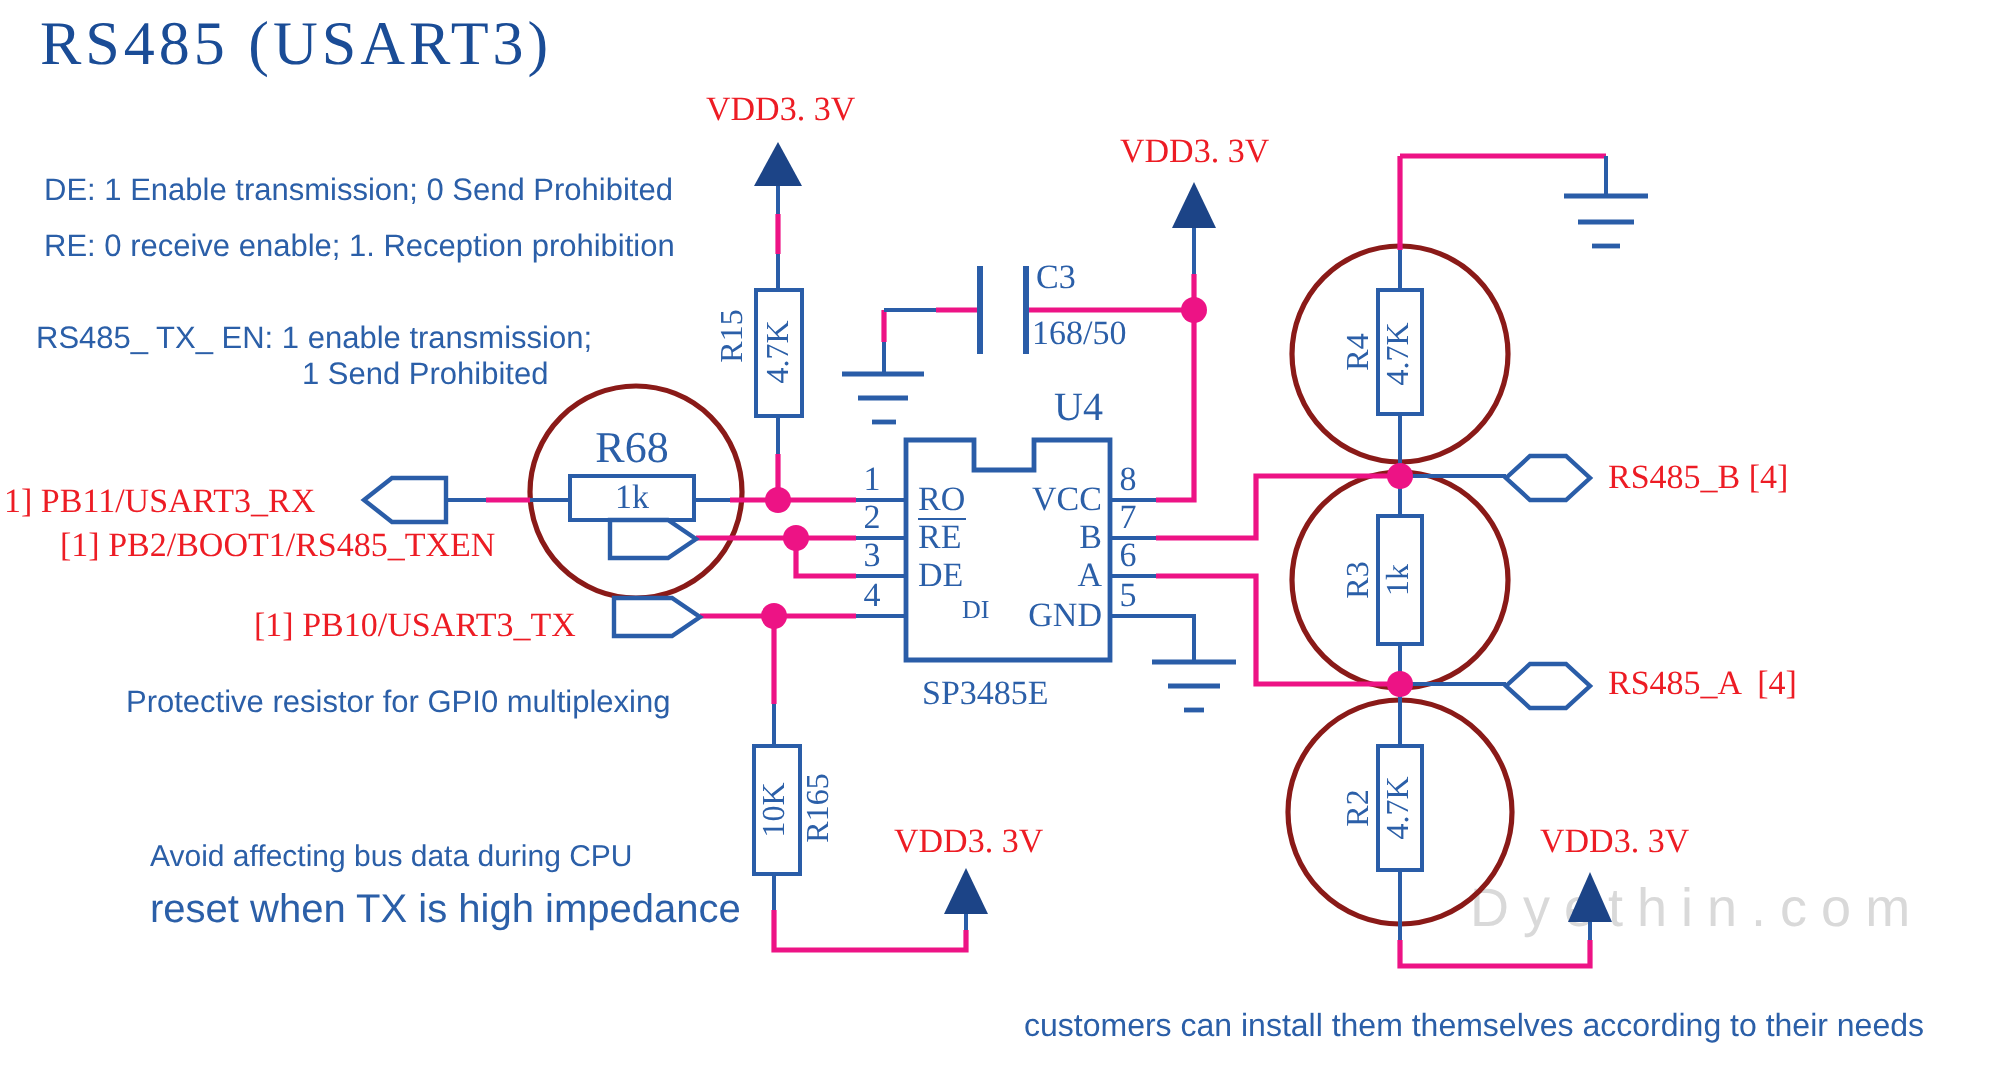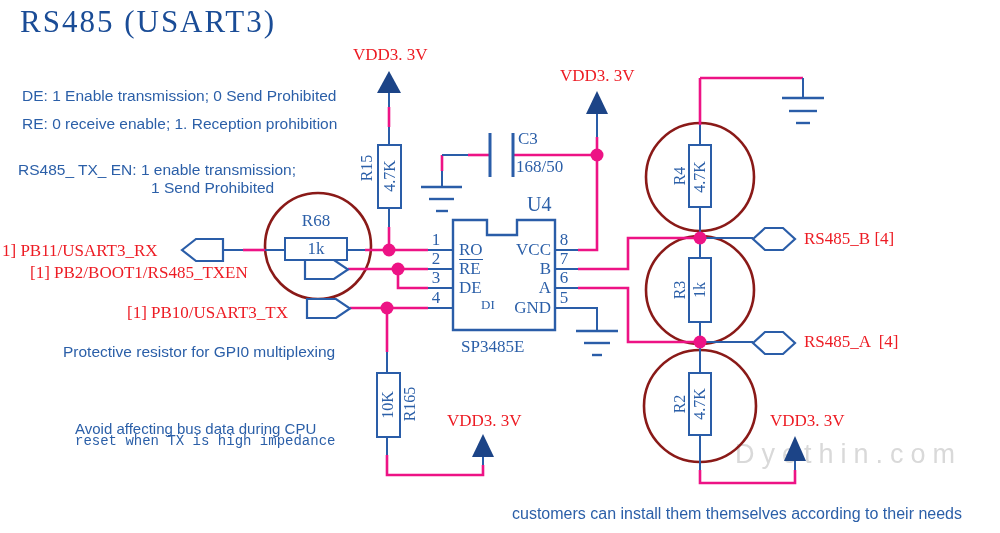--- a/index.html
+++ b/index.html
@@ -147,38 +147,38 @@
   </svg>
 
   <div class="t serif" style="left:20px;top:4px;font-size:31px;letter-spacing:2px;color:#1a4c96;">RS485 (USART3)</div>
 
   <div class="t sans blue" style="left:22px;top:87px;font-size:15.5px;">DE: 1 Enable transmission; 0 Send Prohibited</div>
   <div class="t sans blue" style="left:22px;top:115px;font-size:15.5px;">RE: 0 receive enable; 1. Reception prohibition</div>
   <div class="t sans blue" style="left:18px;top:161px;font-size:15.5px;">RS485_ TX_ EN: 1 enable transmission;</div>
   <div class="t sans blue" style="left:151px;top:179px;font-size:15.5px;">1 Send Prohibited</div>
   <div class="t sans blue" style="left:63px;top:343px;font-size:15.5px;">Protective resistor for GPI0 multiplexing</div>
   <div class="t sans blue" style="left:75px;top:420px;font-size:15px;">Avoid affecting bus data during CPU</div>
-  <div class="t sans blue" style="left:75px;top:433px;font-size:14px;font-family:Liberation Mono, monospace;">reset when TX is high impedance</div>
+  <div class="t sans blue" style="left:75px;top:444px;font-size:20px;">reset when TX is high impedance</div>
   <div class="t sans blue" style="left:512px;top:505px;font-size:16px;">customers can install them themselves according to their needs</div>
 
   <div class="t serif red" style="left:353px;top:45px;font-size:17px;">VDD3. 3V</div>
   <div class="t serif red" style="left:560px;top:66px;font-size:17px;">VDD3. 3V</div>
   <div class="t serif red" style="left:447px;top:411px;font-size:17px;">VDD3. 3V</div>
   <div class="t serif red" style="left:770px;top:411px;font-size:17px;">VDD3. 3V</div>
 
   <div class="t serif red" style="left:2px;top:241px;font-size:17px;">1] PB11/USART3_RX</div>
   <div class="t serif red" style="left:30px;top:263px;font-size:17px;">[1] PB2/BOOT1/RS485_TXEN</div>
   <div class="t serif red" style="left:127px;top:303px;font-size:17px;">[1] PB10/USART3_TX</div>
   <div class="t serif red" style="left:804px;top:229px;font-size:17px;">RS485_B [4]</div>
   <div class="t serif red" style="left:804px;top:332px;font-size:17px;">RS485_A  [4]</div>
 
   <div class="t serif blue vtext" style="left:367px;top:168px;font-size:16px;">R15</div>
   <div class="t serif blue vtext" style="left:390px;top:176px;font-size:16px;">4.7K</div>
 
-  <div class="t serif blue ctr" style="left:285px;top:211px;width:62px;font-size:17px;">R68</div>
+  <div class="t serif blue ctr" style="left:285px;top:211px;width:62px;font-size:22px;">R68</div>
   <div class="t serif blue ctr" style="left:285px;top:239px;width:62px;font-size:17px;">1k</div>
 
   <div class="t serif blue vtext" style="left:388px;top:405px;font-size:16px;">10K</div>
   <div class="t serif blue vtext" style="left:410px;top:404px;font-size:16px;">R165</div>
 
   <div class="t serif blue vtext" style="left:680px;top:176px;font-size:16px;">R4</div>
   <div class="t serif blue vtext" style="left:700px;top:177px;font-size:16px;">4.7K</div>
 
   <div class="t serif blue vtext" style="left:680px;top:290px;font-size:16px;">R3</div>
   <div class="t serif blue vtext" style="left:700px;top:290px;font-size:16px;">1k</div>

